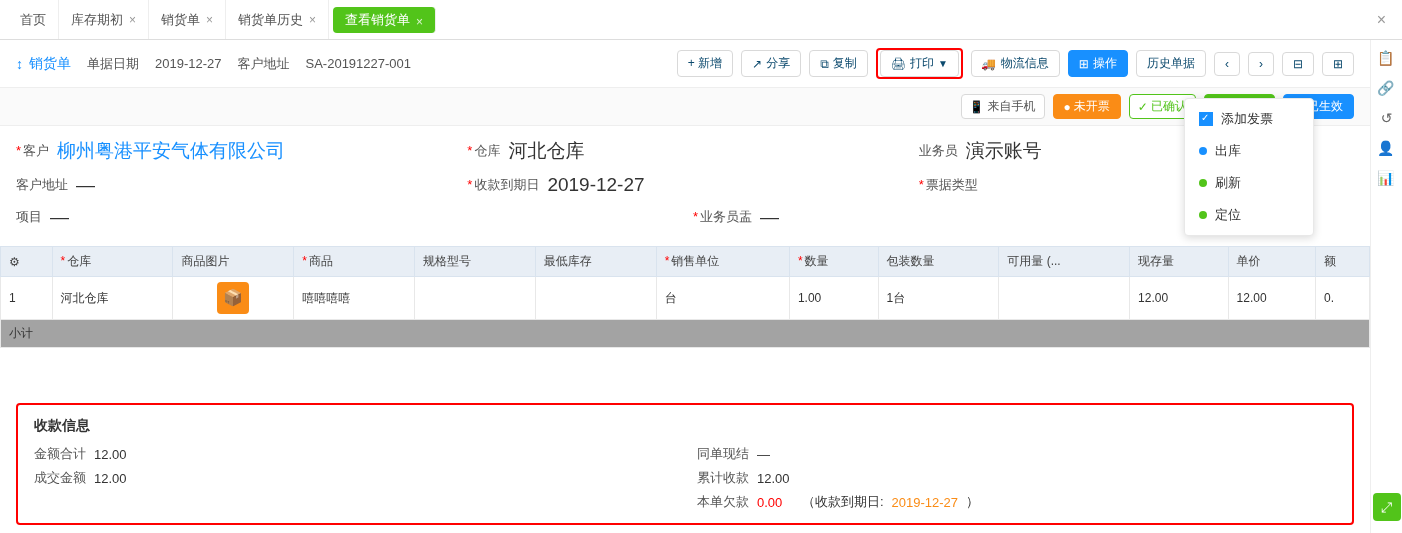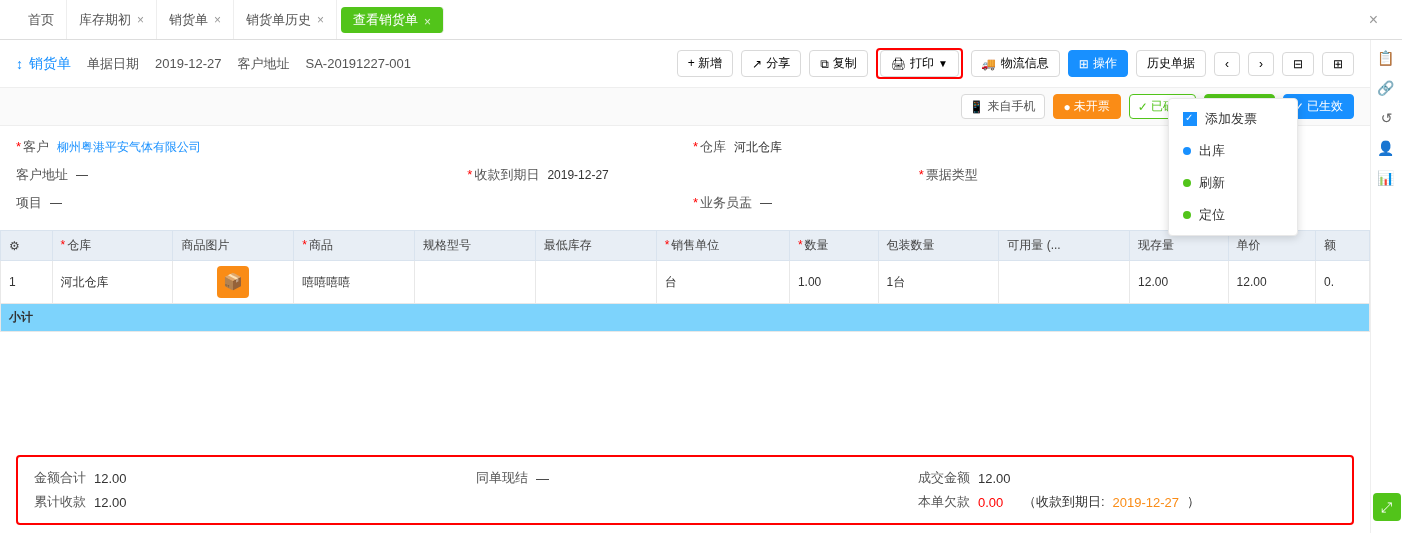--- a/index.html
+++ b/index.html
@@ -1,21 +1,21 @@
 <!DOCTYPE html>
 <html><head>
   <meta charset="utf-8">
   <style>
     * { box-sizing: border-box; margin: 0; padding: 0; }
     body { font-family: 'Microsoft YaHei', Arial, sans-serif; font-size: 13px; background: #f0f2f5; color: #333; overflow: hidden; }
 
     
     .tab-bar {
       display: flex; align-items: center; background: #fff;
-      border-bottom: 1px solid #ddd; padding: 0 16px; height: 40px;
+      border-bottom: 1px solid #ddd; padding: 0 8px; height: 40px;
       position: relative;
     }
     .tab-item {
       display: flex; align-items: center; padding: 0 12px; height: 100%;
       cursor: pointer; color: #555; font-size: 13px; white-space: nowrap;
       border-right: 1px solid #eee;
     }
     .tab-item .tab-close {
       margin-left: 6px; color: #999; font-size: 12px; cursor: pointer;
     }
@@ -39,21 +39,21 @@
     }
     .doc-title { display: flex; align-items: center; gap: 6px; color: #1890ff; font-size: 14px; font-weight: 500; }
     .doc-meta { display: flex; align-items: center; gap: 16px; margin-left: 16px; font-size: 13px; color: #555; justify-content: center; }
     .doc-meta span { display: flex; align-items: center; gap: 4px; }
     .doc-actions {
       margin-left: auto; display: flex; align-items: center; gap: 8px;
     }
     .btn-action {
       display: flex; align-items: center; gap: 4px; padding: 4px 10px;
       border: 1px solid #d9d9d9; border-radius: 4px; background: #fff;
-      cursor: pointer; font-size: 12px; color: #000000; white-space: nowrap;
+      cursor: pointer; font-size: 12px; color: #0c4a6e; white-space: nowrap;
     }
     .btn-action.active-tab {
       background: #1890ff; color: #fff; border-color: #1890ff;
     }
 
     
     .sub-action-bar {
       display: flex; align-items: center; justify-content: flex-end; padding: 6px 16px;
       border-bottom: 1px solid #eee; background: #fafafa; flex-shrink: 0; gap: 8px;
     }
@@ -79,21 +79,21 @@
       display: flex; align-items: center; margin-bottom: 10px; gap: 16px;
     }
     .form-field {
       display: flex; align-items: center; flex: 1; min-width: 0;
     }
     .form-label {
       white-space: nowrap; color: #555; font-size: 13px; margin-right: 8px; flex-shrink: 0;
     }
     .form-label.required::before { content: '*'; color: red; margin-right: 2px; }
     .form-value {
-      color: #333; font-size: 12px; flex: 1;
+      color: #333; font-size: 19px; flex: 1;
     }
     .form-value.blue { color: #1890ff; }
 
     
     .table-wrapper {
       flex: 1; overflow: auto; padding: 0 0 4px;
     }
     table {
       width: 100%; border-collapse: collapse; font-size: 12px;
     }
@@ -101,38 +101,38 @@
     thead th {
       padding: 6px 8px; text-align: left; border: 1px solid #d9e3ee;
       font-weight: 500; color: #444; white-space: nowrap;
     }
     thead th.required::before { content: '*'; color: red; margin-right: 2px; }
     tbody tr { background: #fff; }
     tbody tr:nth-child(even) { background: #fafafa; }
     tbody td {
       padding: 5px 8px; border: 1px solid #e8e8e8; color: #333;
     }
-    .subtotal-row td { background: #7dd3fc; font-weight: 700; }
+    .subtotal-row td { background: #a3a3a3; font-weight: 400; }
 
     
     .bottom-panel {
       border: 2px solid red; border-radius: 4px; margin: 8px 16px;
       padding: 12px 16px; background: #fff; flex-shrink: 0;
     }
     .bottom-panel-title { font-weight: bold; font-size: 14px; margin-bottom: 10px; }
-    .info-grid { display: grid; grid-template-columns: 1fr 1fr 1fr; gap: 6px 24px; }
+    .info-grid { display: grid; grid-template-columns: 1fr 1fr; gap: 6px 24px; }
     .info-row { display: flex; align-items: center; gap: 8px; font-size: 13px; }
     .info-label { color: #555; white-space: nowrap; }
     .info-value { color: #333; }
     .info-value.red { color: red; }
     .info-value.orange-text { color: #fa8c16; }
 
     
     .dropdown-menu {
-      position: absolute; top: 98px; right: 104px;
+      position: absolute; top: 98px; right: 88px;
       background: #fff; border: 1px solid #e8e8e8; border-radius: 4px;
       box-shadow: 0 2px 8px rgba(0,0,0,0.15); z-index: 100; min-width: 130px;
       padding: 4px 0;
     }
     .dropdown-item {
       display: flex; align-items: center; gap: 8px; padding: 7px 14px;
       cursor: pointer; font-size: 13px; color: #333;
     }
     .dropdown-item .dot { width: 8px; height: 8px; border-radius: 50%; flex-shrink: 0; }
     .dot-blue { background: #1890ff; }
@@ -266,20 +266,24 @@
 
     <div class="form-area">
       <div class="form-row">
         <div class="form-field">
           <span class="form-label required">客户</span>
           <span class="form-value blue">柳州粤港平安气体有限公司</span>
         </div>
         <div class="form-field">
           <span class="form-label required">仓库</span>
           <span class="form-value">河北仓库</span>
+        </div>
+        <div class="form-field">
+          <span class="form-label">业务员</span>
+          <span class="form-value">演示账号</span>
         </div>
       </div>
       <div class="form-row">
         <div class="form-field">
           <span class="form-label">客户地址</span>
           <span class="form-value">—</span>
         </div>
         <div class="form-field">
           <span class="form-label required">收款到期日</span>
           <span class="form-value">2019-12-27</span>
@@ -338,20 +342,21 @@
             <td>0.</td>
           </tr>
           <tr class="subtotal-row">
             <td colspan="13">小计</td>
           </tr>
         </tbody>
       </table>
     </div>
 
     <div class="bottom-panel">
+      <div class="bottom-panel-title">收款信息</div>
       <div class="info-grid">
         <div class="info-row">
           <span class="info-label">金额合计</span>
           <span class="info-value">12.00</span>
         </div>
         <div class="info-row">
           <span class="info-label">同单现结</span>
           <span class="info-value">—</span>
         </div>
         <div class="info-row">

